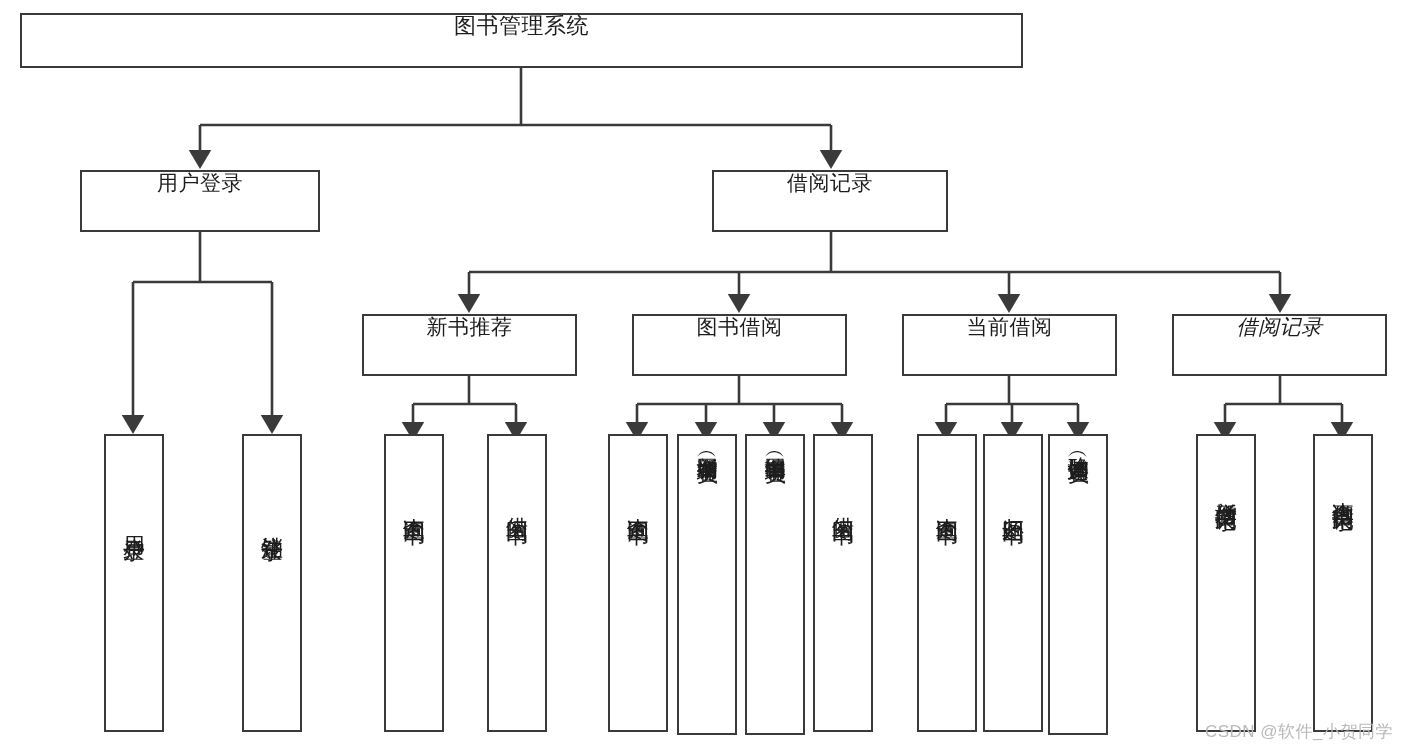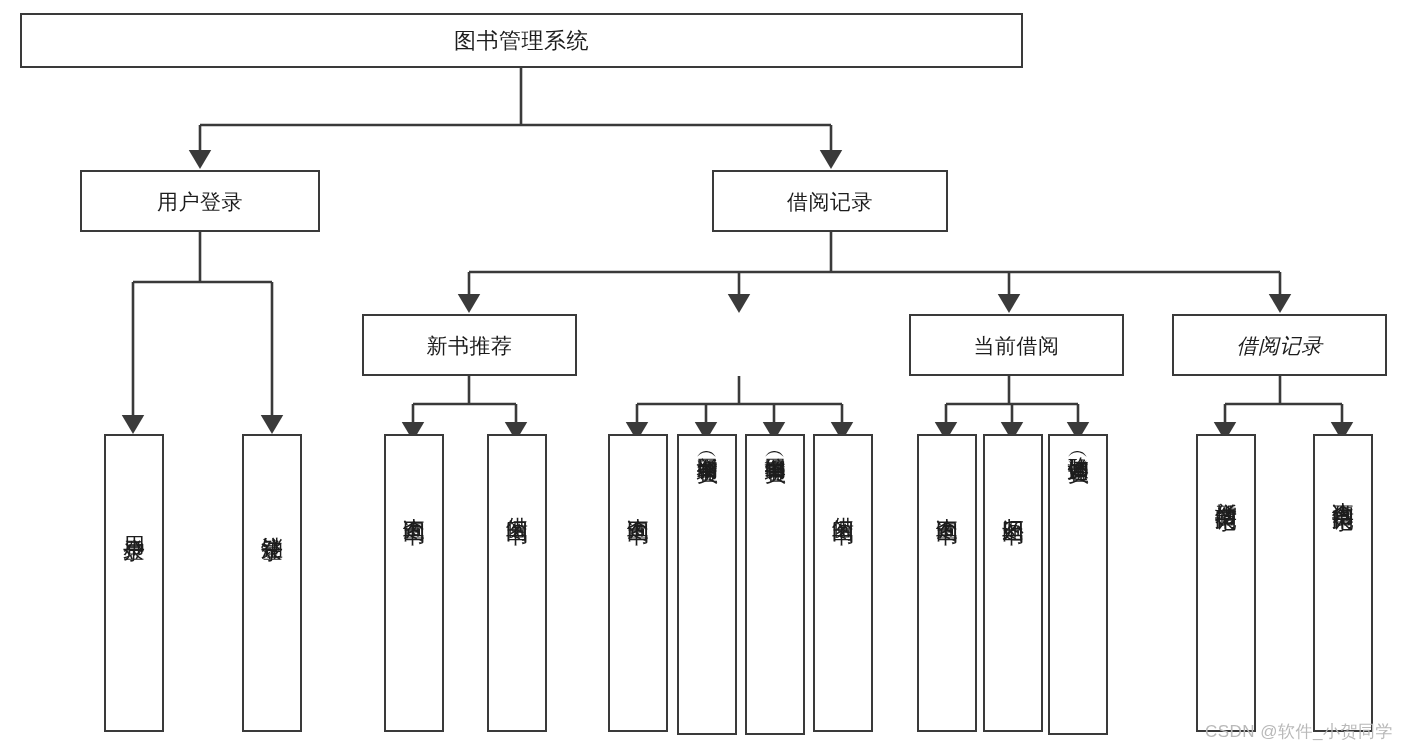--- a/index.html
+++ b/index.html
@@ -25,21 +25,20 @@
     width: 1405px;
     height: 747px;
     pointer-events: none;
   }
   .node {
     position: absolute;
     box-sizing: border-box;
     border: 2px solid #3a3a3a;
     background: #ffffff;
     display: flex;
-    align-items: center;
     justify-content: center;
     color: #1d1d1d;
   }
   .node .label {
     display: block;
     text-align: center;
     line-height: 1.0;
     white-space: nowrap;
   }
   
@@ -150,21 +149,24 @@
   <div class="node h" style="left:80px; top:170px; width:240px; height:62px;">
     <span class="label">用户登录</span>
   </div>
   <div class="node h" style="left:712px; top:170px; width:236px; height:62px;">
     <span class="label">借阅记录</span>
   </div>
 
   <div class="node h" style="left:362px; top:314px; width:215px; height:62px;">
     <span class="label">新书推荐</span>
   </div>
-  <div class="node h" style="left:902px; top:314px; width:215px; height:62px;margin-left:7px;">
+  <div class="node h" style="left:632px; top:314px; width:215px; height:62px;">
+    <span class="label">图书借阅</span>
+  </div>
+  <div class="node h" style="left:902px; top:314px; width:215px; height:62px;">
     <span class="label">当前借阅</span>
   </div>
   <div class="node h" style="left:1172px; top:314px; width:215px; height:62px;font-style:italic;">
     <span class="label">借阅记录</span>
   </div>
 
   <div class="node v pad" style="left:104px; top:434px; width:60px; height:298px;">
     <span class="label">用户登录</span>
   </div>
   <div class="node v pad" style="left:242px; top:434px; width:60px; height:298px;">

